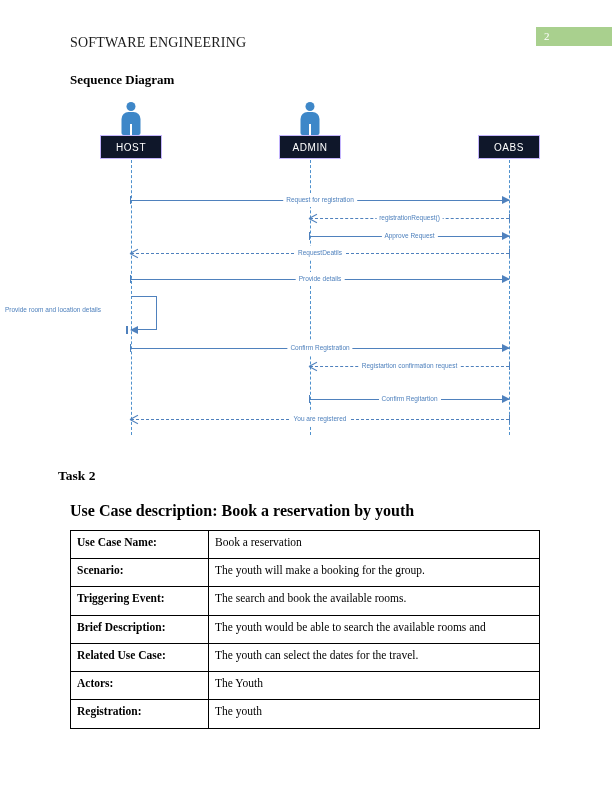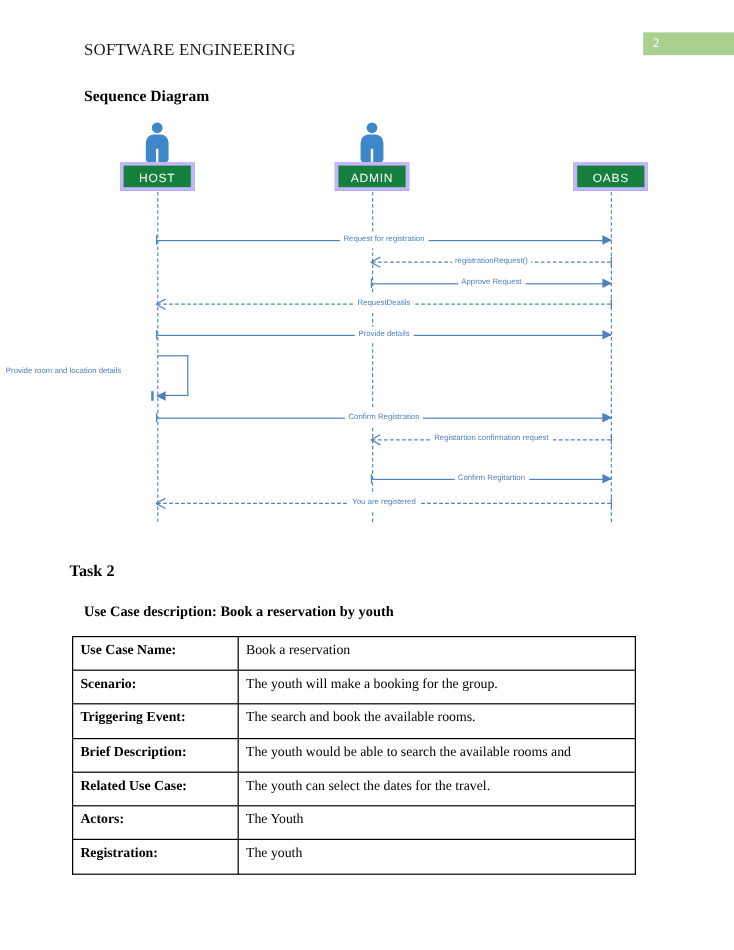--- a/index.html
+++ b/index.html
@@ -42,21 +42,21 @@
   }
 
   .section-title {
     position: absolute;
     font-family: "Liberation Serif", serif;
     font-weight: bold;
     color: #000;
   }
   #seq-title { top: 72px; left: 70px; font-size: 13px; }
   #task2-title { top: 468px; left: 58px; font-size: 13.5px; }
-  #usecase-title { top: 502px; left: 70px; font-size: 12px; }
+  #usecase-title { top: 502px; left: 70px; font-size: 16px; }
 
   
   #sequence-diagram {
     position: absolute;
     top: 100px;
     left: 60px;
     width: 500px;
     height: 340px;
   }
   .actor-col { position: absolute; top: 0; }
@@ -88,22 +88,22 @@
     position: absolute;
     left: 50%;
     top: 24px;
     transform: translateX(-50%);
     width: 2px; height: 11px;
     background: #ffffff;
   }
   .actor-box {
     width: 62px;
     height: 24px;
-    background: #15803d;
-    border: 3px solid #c4b5fd;
+    background: #0f172a;
+    border: 1px solid #c4b5fd;
     color: #ffffff;
     font-family: "Liberation Sans", sans-serif;
     font-size: 10px;
     letter-spacing: 0.6px;
     text-align: center;
     line-height: 24px;
     box-sizing: border-box;
   }
   .lifeline {
     position: absolute;
@@ -221,21 +221,21 @@
     left: -5px;
     top: 30px;
     width: 0; height: 8px;
     border-left: 2px solid #4F81BD;
   }
 
   
   #usecase-table {
     position: absolute;
     top: 530px;
-    left: 60px;
+    left: 70px;
     width: 470px;
     border-collapse: collapse;
     font-family: "Liberation Serif", serif;
     font-size: 11.5px;
   }
   #usecase-table td {
     border: 1px solid #000000;
     vertical-align: top;
     padding: 5px 6px 9px 6px;
     line-height: 1.15;

